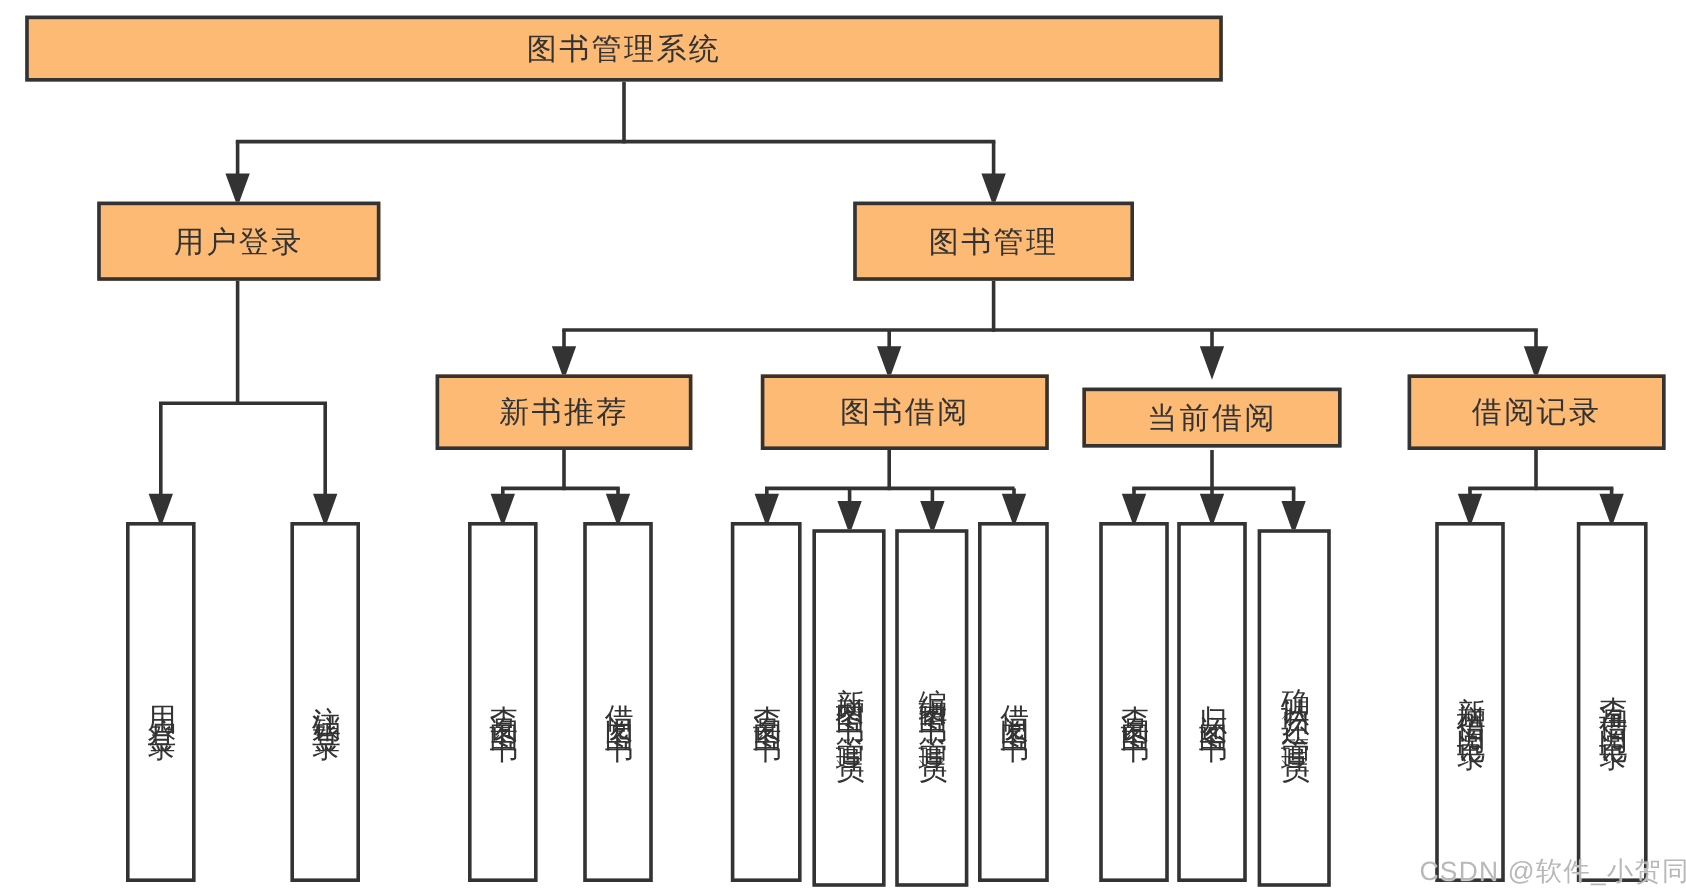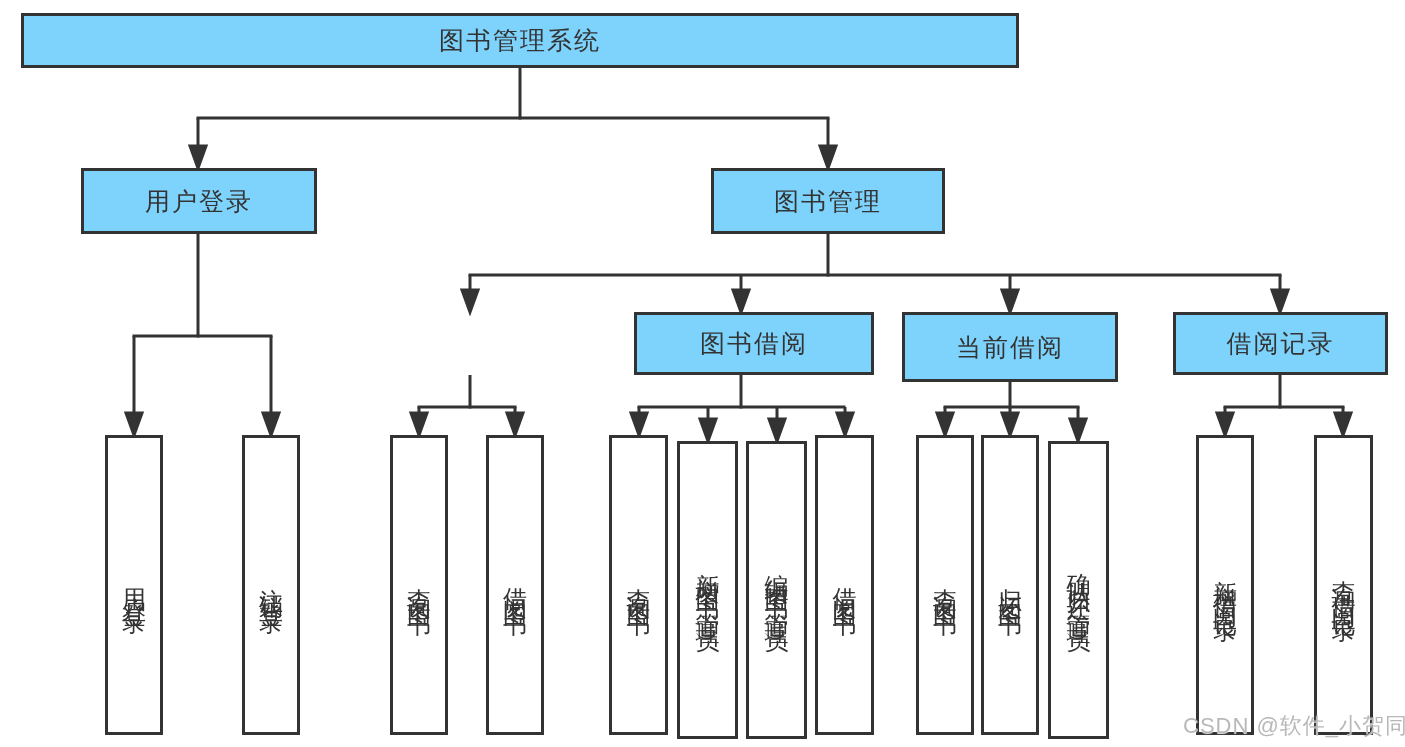--- a/index.html
+++ b/index.html
@@ -10,21 +10,21 @@
   }
   html,body{margin:0;padding:0;background:var(--background);}
   .stage{
     position:relative;width:1405px;height:747px;
     background:var(--background);overflow:hidden;
     font-family:"Liberation Sans","DejaVu Sans",sans-serif;
   }
   svg.wires{position:absolute;left:0;top:0;color:var(--line);}
   .hbox{
     position:absolute;box-sizing:border-box;
-    border:3px solid var(--line);background:#7dd3fc;
+    border:3px solid var(--line);background:#fdba74;
     display:flex;align-items:center;justify-content:center;
     font-size:25px;letter-spacing:2px;color:var(--text);
     white-space:nowrap;z-index:2;
   }
   .vbox{
     position:absolute;box-sizing:border-box;
     border:3px solid var(--line);background:#ffffff;
     display:flex;align-items:center;justify-content:center;
     writing-mode:vertical-rl;text-orientation:mixed;
     font-size:24px;letter-spacing:8px;color:var(--text);
@@ -105,22 +105,23 @@
       <line x1="1343" y1="407" x2="1343" y2="418"></line>
       <polygon points="1335,413 1351,413 1343,435"></polygon>
     </g>
   </svg>
 
   <div class="hbox" style="left:21px;top:13px;width:998px;height:55px">图书管理系统</div>
 
   <div class="hbox" style="left:81px;top:168px;width:236px;height:66px">用户登录</div>
   <div class="hbox" style="left:711px;top:168px;width:234px;height:66px">图书管理</div>
 
+  <div class="hbox" style="left:363px;top:312px;width:214px;height:63px">新书推荐</div>
   <div class="hbox" style="left:634px;top:312px;width:240px;height:63px">图书借阅</div>
-  <div class="hbox" style="left:902px;top:312px;width:216px;height:70px">当前借阅</div>
+  <div class="hbox" style="left:902px;top:323px;width:216px;height:50px">当前借阅</div>
   <div class="hbox" style="left:1173px;top:312px;width:215px;height:63px">借阅记录</div>
 
   <div class="vbox" style="left:105px;top:435px;width:58px;height:300px">用户登录</div>
   <div class="vbox" style="left:242px;top:435px;width:58px;height:300px">注销登录</div>
 
   <div class="vbox" style="left:390px;top:435px;width:58px;height:300px">查询图书</div>
   <div class="vbox" style="left:486px;top:435px;width:58px;height:300px">借阅图书</div>
 
   <div class="vbox" style="left:609px;top:435px;width:59px;height:300px">查询图书</div>
   <div class="vbox" style="left:677px;top:441px;width:61px;height:298px">新增图书（管理员）</div>

